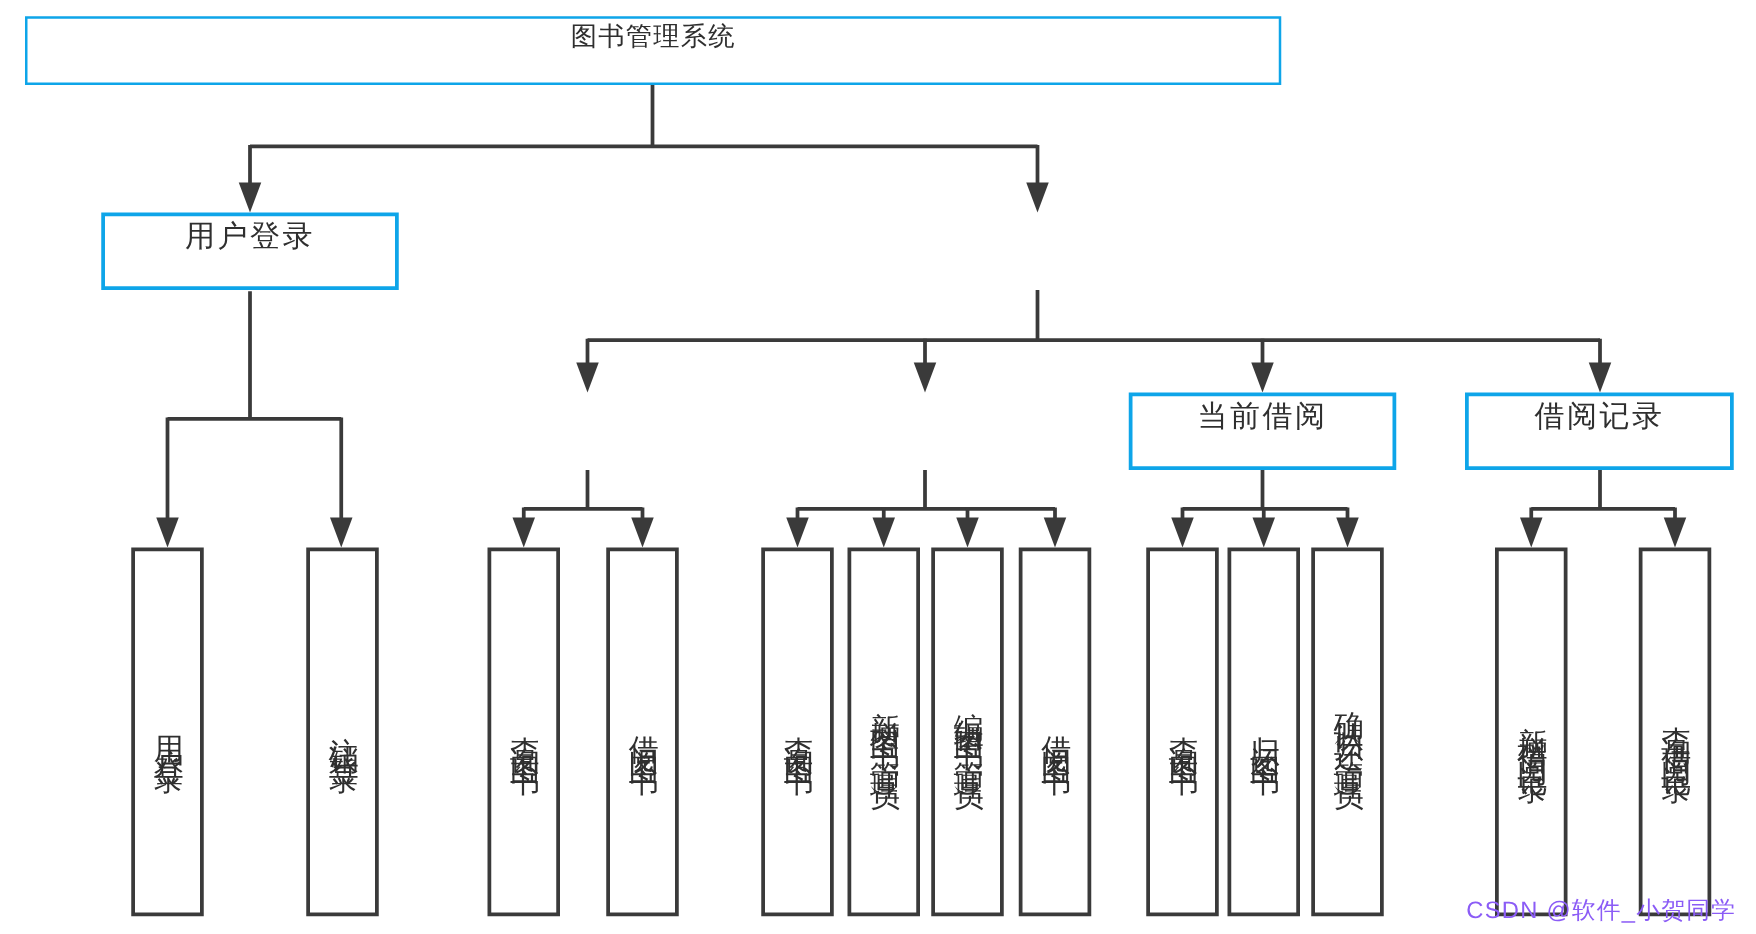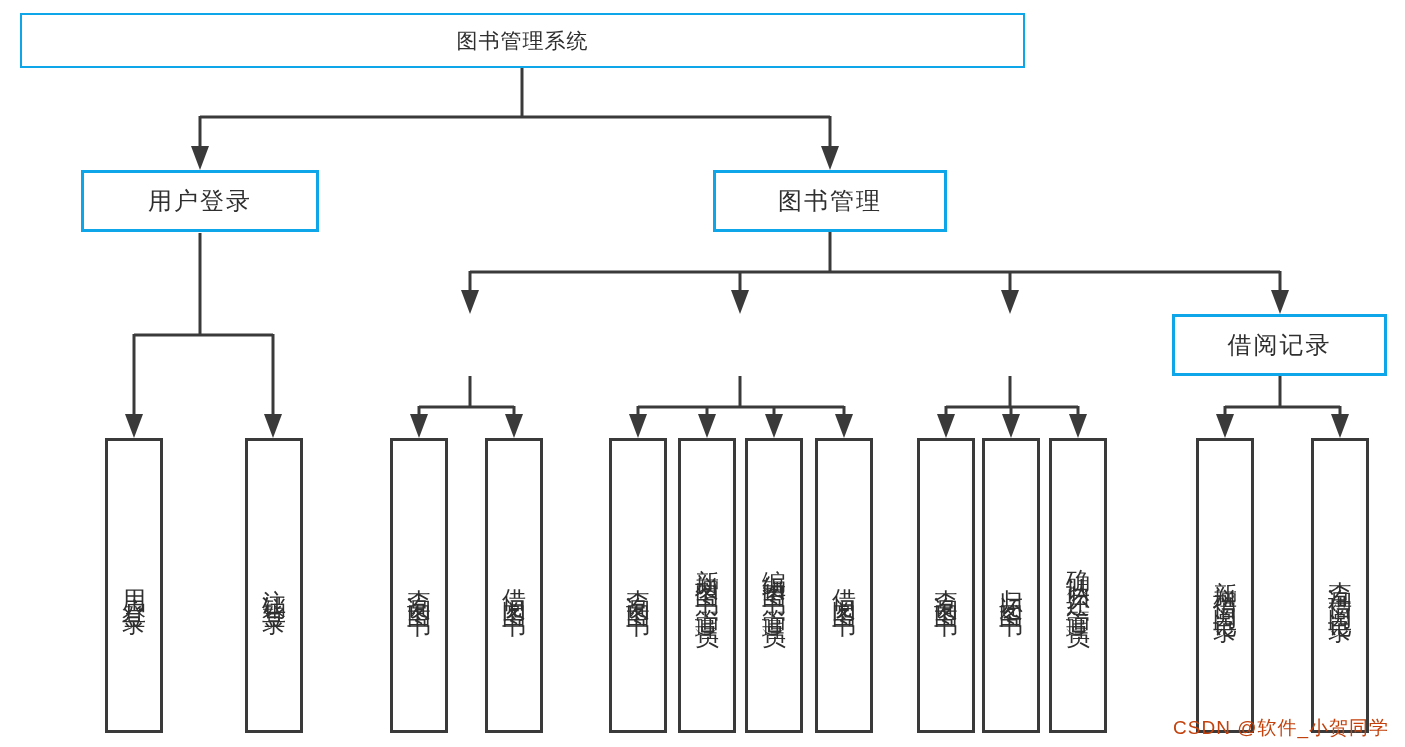--- a/index.html
+++ b/index.html
@@ -3,36 +3,36 @@
 <meta charset="utf-8">
 <style>
   html,body{margin:0;padding:0;background:#ffffff;}
   .stage{
     position:relative;width:1405px;height:747px;background:#ffffff;overflow:hidden;
     font-family:"Liberation Sans","DejaVu Sans",sans-serif;color:#2f2f2f;
   }
   svg.connectors{position:absolute;left:0;top:0;width:1405px;height:747px;z-index:1;}
   .node{
     position:absolute;box-sizing:border-box;background:#ffffff;border:3px solid #0ea5e9;
-    display:flex;align-items:center;justify-content:center;z-index:2;
+    display:flex;align-items:flex-start;justify-content:center;z-index:2;
   }
   .node.root{border-width:2px;}
   .node .hlabel{font-size:24px;letter-spacing:2px;white-space:nowrap;}
   .node.root .hlabel{font-size:21px;letter-spacing:1px;}
   .leaf{
     position:absolute;box-sizing:border-box;background:#ffffff;border:3px solid #3a3a3a;
     width:58px;height:295px;top:438px;display:flex;align-items:center;justify-content:center;z-index:2;
   }
   .leaf .vlabel{
     writing-mode:vertical-rl;text-orientation:mixed;
     font-size:24px;letter-spacing:8px;line-height:1;white-space:nowrap;
   }
   .watermark{
     position:absolute;right:16px;bottom:6px;z-index:3;
-    font-size:19px;color:#c2410c;letter-spacing:1px;white-space:nowrap;
+    font-size:19px;color:#8b5cf6;letter-spacing:1px;white-space:nowrap;
   }
 </style>
 </head>
 <body>
 
 <div class="stage">
 
   <svg class="connectors" viewBox="0 0 1405 747" xmlns="http://www.w3.org/2000/svg" fill="none" stroke="#3a3a3a" stroke-width="3">
 
     <path d="M522 68 V117"></path>
@@ -95,24 +95,24 @@
       <polygon points="1331,414 1349,414 1340,438" fill="#3a3a3a" stroke="none"></polygon>
   </svg>
 
   <div class="node root" style="left:20px;top:13px;width:1005px;height:55px">
     <span class="hlabel">图书管理系统</span>
   </div>
 
   <div class="node" style="left:81px;top:170px;width:238px;height:62px">
     <span class="hlabel">用户登录</span>
   </div>
-  <div class="node" style="left:713px;top:170px;width:234px;height:62px">
-    <span class="hlabel">图书管理</span>
+
+  <div class="node" style="left:903px;top:314px;width:214px;height:62px">
+    <span class="hlabel">当前借阅</span>
   </div>
-
   <div class="node" style="left:1172px;top:314px;width:215px;height:62px">
     <span class="hlabel">借阅记录</span>
   </div>
 
   <div class="leaf" style="left:105px">
     <span class="vlabel">用户登录</span>
   </div>
   <div class="leaf" style="left:245px">
     <span class="vlabel">注销登录</span>
   </div>

